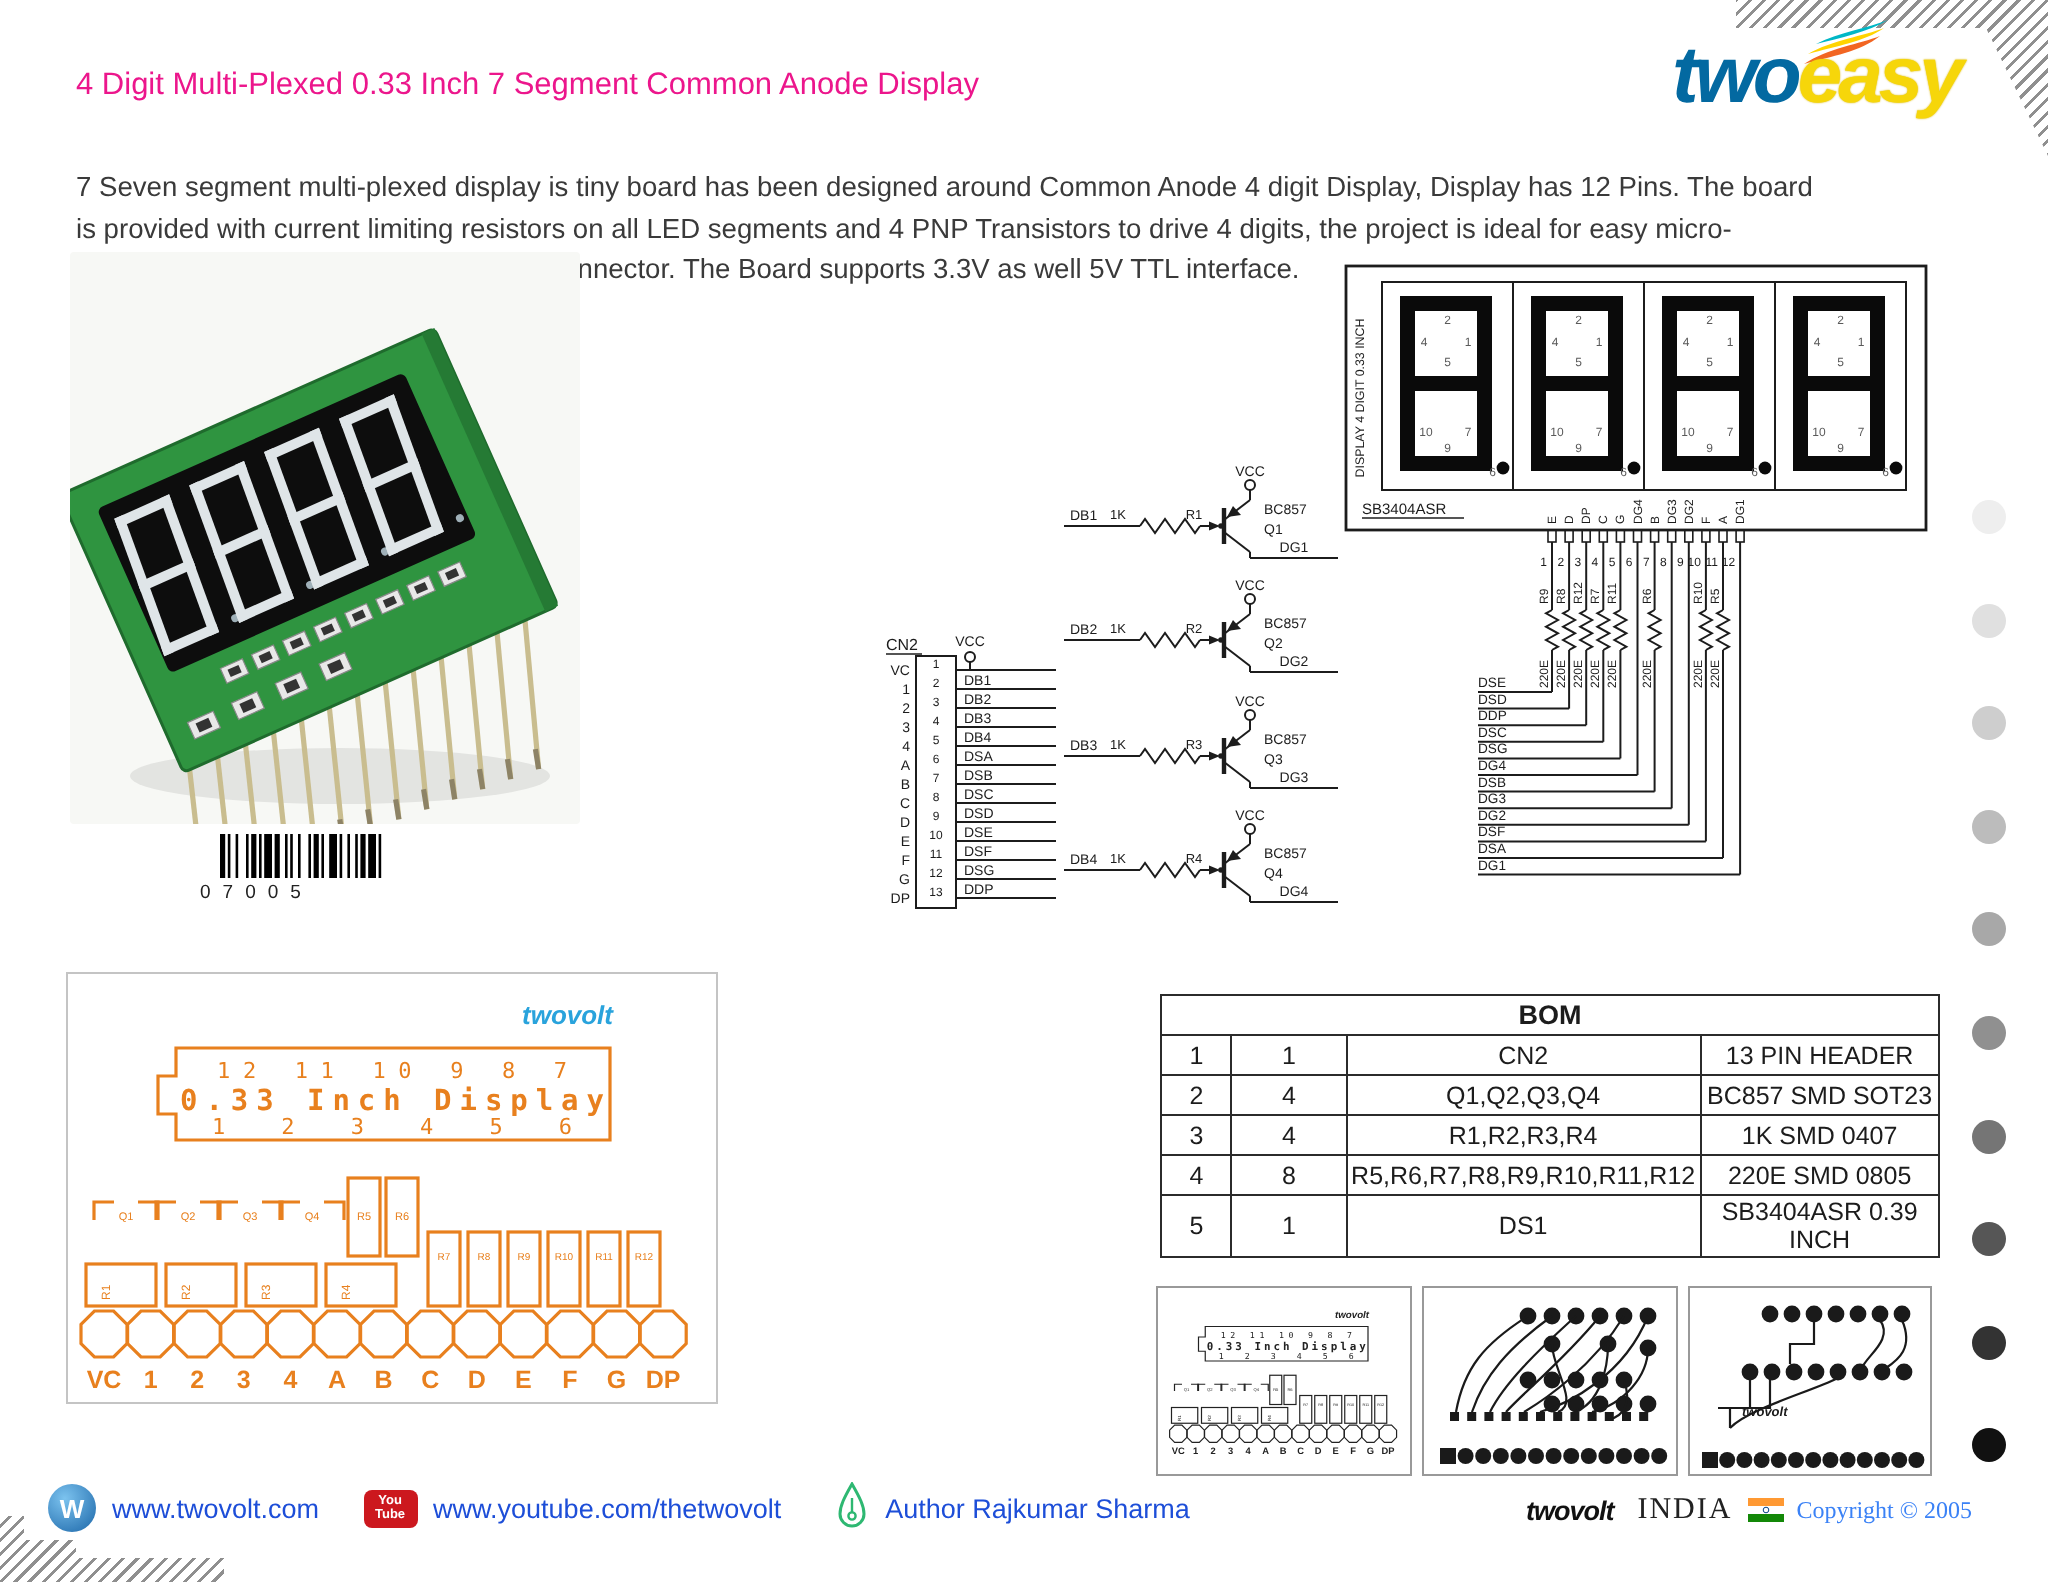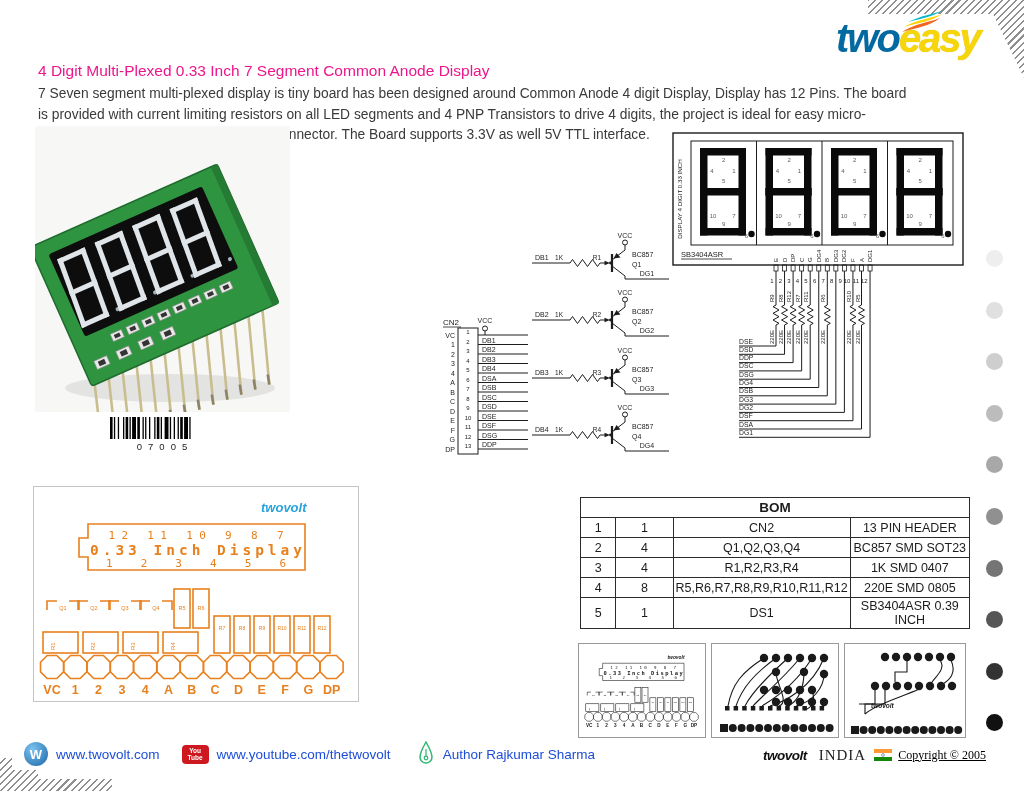--- a/index.html
+++ b/index.html
@@ -12,26 +12,26 @@
   .hatch-bl{left:0;top:755px;width:115px;height:36px;
     clip-path:polygon(0 3px,12px 3px,12px 15px,38px 15px,38px 24px,112px 24px,112px 36px,0 36px);}
   
   .logo{position:absolute;left:836px;top:12px;width:175px;height:52px;}
   .logo .word{position:absolute;top:6px;left:0;font-size:40px;font-weight:bold;font-style:italic;
     letter-spacing:-2px;white-space:nowrap;line-height:1;}
   .logo .two{color:#0369a1;}
   .logo .volt{color:#f6d60a;text-shadow:0 0 1px #d8b400;}
   .logo svg.swoosh{position:absolute;left:60px;top:-4px;}
   
-  .title{position:absolute;left:38px;top:62px;margin:0;font-size:15.5px;font-weight:normal;color:#ec168c;}
+  .title{position:absolute;left:38px;top:34px;margin:0;font-size:15.5px;font-weight:normal;color:#ec168c;}
   .desc{position:absolute;left:38px;top:84px;width:880px;margin:0;font-size:13.8px;line-height:1.5;color:#3a3a3a;}
   
   .abs{position:absolute;}
   .panel{border:1px solid #999;background:#fff;}
-  .barcode-text{position:absolute;left:100px;top:441px;width:130px;text-align:center;
+  .barcode-text{position:absolute;left:100px;top:441px;width:130px;
     font-size:9.5px;letter-spacing:6px;color:#222;}
   
   .bom{position:absolute;left:580px;top:497px;width:390px;}
   .bom table{border-collapse:collapse;width:100%;padding-left:35px;}
   .bom td{border:1.4px solid #2b2b2b;text-align:center;font-size:12.5px;color:#1c1c1c;
     padding:1px 2px;height:17px;}
   .bom .bt{font-weight:bold;font-size:13.5px;}
   
   .dot{position:absolute;width:17px;height:17px;border-radius:50%;}
   
@@ -41,21 +41,21 @@
     background:radial-gradient(circle at 35% 30%,#7cc3ef,#1b66a8);color:#fff;font-weight:bold;
     font-size:13px;display:flex;align-items:center;justify-content:center;}
   .yticon{width:27px;height:19px;background:#cc181e;border-radius:4px;color:#fff;margin:0 8px 0 22px;
     display:flex;flex-direction:column;align-items:center;justify-content:center;
     font-size:6.5px;font-weight:bold;line-height:1.1;}
   .nib{margin:0 8px 0 26px;}
   .footer-right{position:absolute;right:38px;top:745px;display:flex;align-items:center;height:20px;}
   .fr-brand{font-size:13.5px;font-weight:bold;font-style:italic;color:#111;letter-spacing:-0.5px;}
   .fr-country{font-family:"Liberation Serif",serif;font-size:15px;color:#222;margin-left:12px;letter-spacing:1px;}
   .fr-flag{margin:0 6px 0 8px;}
-  .fr-copy{font-size:12px;color:#000000;font-family:"Liberation Serif",serif;text-decoration:underline;}
+  .fr-copy{font-size:12px;color:#3b82f6;font-family:"Liberation Serif",serif;}
 </style>
 </head>
 <body>
 
 <div class="page">
 
   <div class="hatch hatch-tr"></div>
   <div class="hatch hatch-bl"></div>
 
   <div class="logo">

